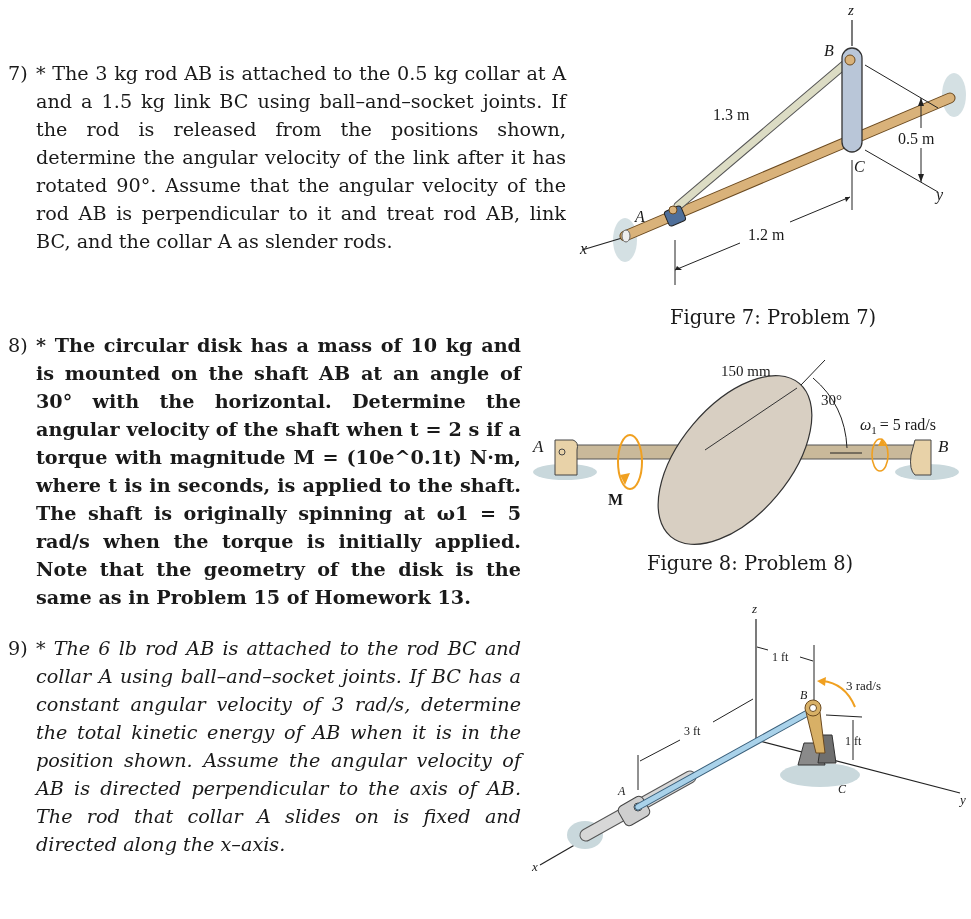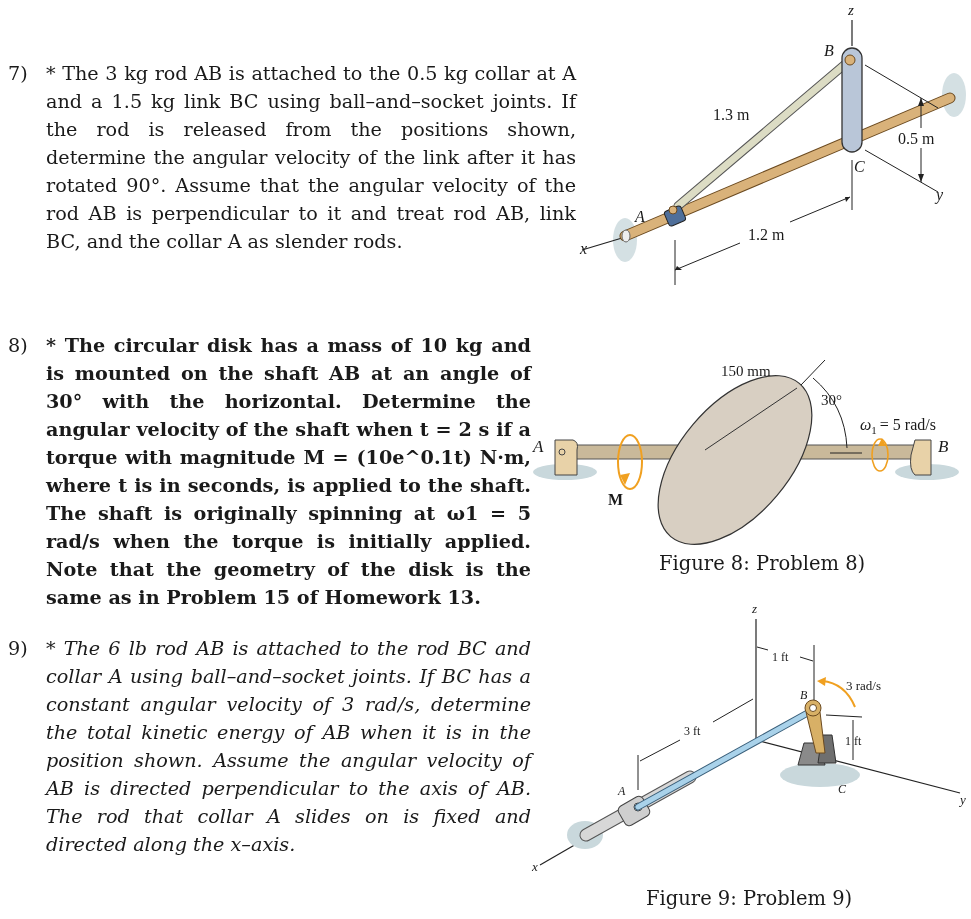--- a/index.html
+++ b/index.html
@@ -1,20 +1,20 @@
 <!DOCTYPE html>
 <html><head>
 <meta charset="utf-8">
 <style>
   html, body { margin: 0; padding: 0; background: #ffffff; }
   body { width: 971px; height: 919px; position: relative; overflow: hidden;
          font-family: "DejaVu Serif", "Liberation Serif", serif; color: #1a1a1a; }
   .problem { position: absolute; left: 8px; width: 560px; font-size: 19.2px; line-height: 28px; }
   .problem .num { position: absolute; left: 0; top: 0; }
-  .problem .body { margin-left: 38px; text-align: justify; text-align-last: left; }
+  .problem .body { margin-left: 28px; text-align: justify; text-align-last: left; }
   #p7 { top: 60px; width: 560px; }
   #p7 .body { width: 530px; }
   #p8 { top: 332px; width: 515px; }
   #p8 .body { width: 485px; font-weight: bold; }
   #p9 { top: 635px; width: 515px; }
   #p9 .body { width: 485px; font-style: italic; }
   .fig { position: absolute; }
   .caption { position: absolute; font-size: 19.5px; font-family: "DejaVu Serif", "Liberation Serif", serif; color: #1a1a1a; white-space: nowrap; }
   svg text { font-family: "Liberation Serif", "DejaVu Serif", serif; fill: #1a1a1a; }
   .lbl-it { font-style: italic; }
@@ -69,20 +69,21 @@
     <text x="153" y="120" font-size="16">1.3 m</text>
 
     <line x1="292" y1="160" x2="292" y2="210" stroke="#222" stroke-width="1"></line>
     <line x1="115" y1="240" x2="115" y2="285" stroke="#222" stroke-width="1"></line>
     <line x1="115" y1="270" x2="180" y2="243" stroke="#222" stroke-width="1"></line>
     <line x1="230" y1="222" x2="290" y2="197" stroke="#222" stroke-width="1"></line>
     <polygon points="117,266 122,270 115,270" fill="#222"></polygon>
     <polygon points="285,197 290,197 286,202" fill="#222"></polygon>
     <text x="188" y="240" font-size="16">1.2 m</text>
   </svg>
+  <div class="caption" style="left:110px; top:306px;">Figure 7: Problem 7)</div>
 </div>
 
 <div class="problem" id="p8">
   <span class="num">8)</span>
   <div class="body">
     <span>* The circular disk has a mass of 10 kg and is mounted on the shaft AB at an angle of 30° with the horizontal. Determine the angular velocity of the shaft when t = 2 s if a torque with magnitude M = (10e^0.1t) N·m, where t is in seconds, is applied to the shaft. The shaft is originally spinning at ω1 = 5 rad/s when the torque is initially applied. Note that the geometry of the disk is the same as in Problem 15 of Homework 13.</span>
   </div>
 </div>
 
 <div class="fig" style="left:525px; top:350px; width:446px; height:240px;">
@@ -110,21 +111,21 @@
 
     <text x="8" y="102" font-size="17" class="lbl-it">A</text>
     <text x="413" y="102" font-size="17" class="lbl-it">B</text>
     <text x="196" y="26" font-size="15">150 mm</text>
     <line x1="276" y1="35" x2="300" y2="10" stroke="#222" stroke-width="1"></line>
     <path d="M288 28 Q320 55 322 98" fill="none" stroke="#222" stroke-width="1"></path>
     <text x="296" y="55" font-size="15">30°</text>
     <line x1="305" y1="103" x2="337" y2="103" stroke="#222" stroke-width="1"></line>
     <text x="335" y="80" font-size="16"><tspan class="lbl-it">ω</tspan><tspan font-size="11" dy="4">1</tspan><tspan dy="-4" dx="3">= 5 rad/s</tspan></text>
   </svg>
-  <div class="caption" style="left:134px; top:202px;">Figure 8: Problem 8)</div>
+  <div class="caption" style="left:122px; top:202px;">Figure 8: Problem 8)</div>
 </div>
 
 <div class="problem" id="p9">
   <span class="num">9)</span>
   <div class="body">
     <span>* The 6 lb rod AB is attached to the rod BC and collar A using ball–and–socket joints. If BC has a constant angular velocity of 3 rad/s, determine the total kinetic energy of AB when it is in the position shown. Assume the angular velocity of AB is directed perpendicular to the axis of AB. The rod that collar A slides on is fixed and directed along the x–axis.</span>
   </div>
 </div>
 
 <div class="fig" style="left:520px; top:595px; width:451px; height:324px;">
@@ -173,14 +174,13 @@
 
     <line x1="306" y1="120" x2="342" y2="122" stroke="#222" stroke-width="1"></line>
     <line x1="333" y1="125" x2="333" y2="165" stroke="#222" stroke-width="1"></line>
     <text x="325" y="150" font-size="12">1 ft</text>
 
     <line x1="118" y1="160" x2="118" y2="195" stroke="#222" stroke-width="1"></line>
     <line x1="120" y1="166" x2="160" y2="145" stroke="#222" stroke-width="1"></line>
     <line x1="193" y1="127" x2="233" y2="104" stroke="#222" stroke-width="1"></line>
     <text x="164" y="140" font-size="12">3 ft</text>
   </svg>
-  <div class="caption" style="left:126px; top:292px;">Figure 9: Problem 9)</div>
 </div>
 
 </body></html>

